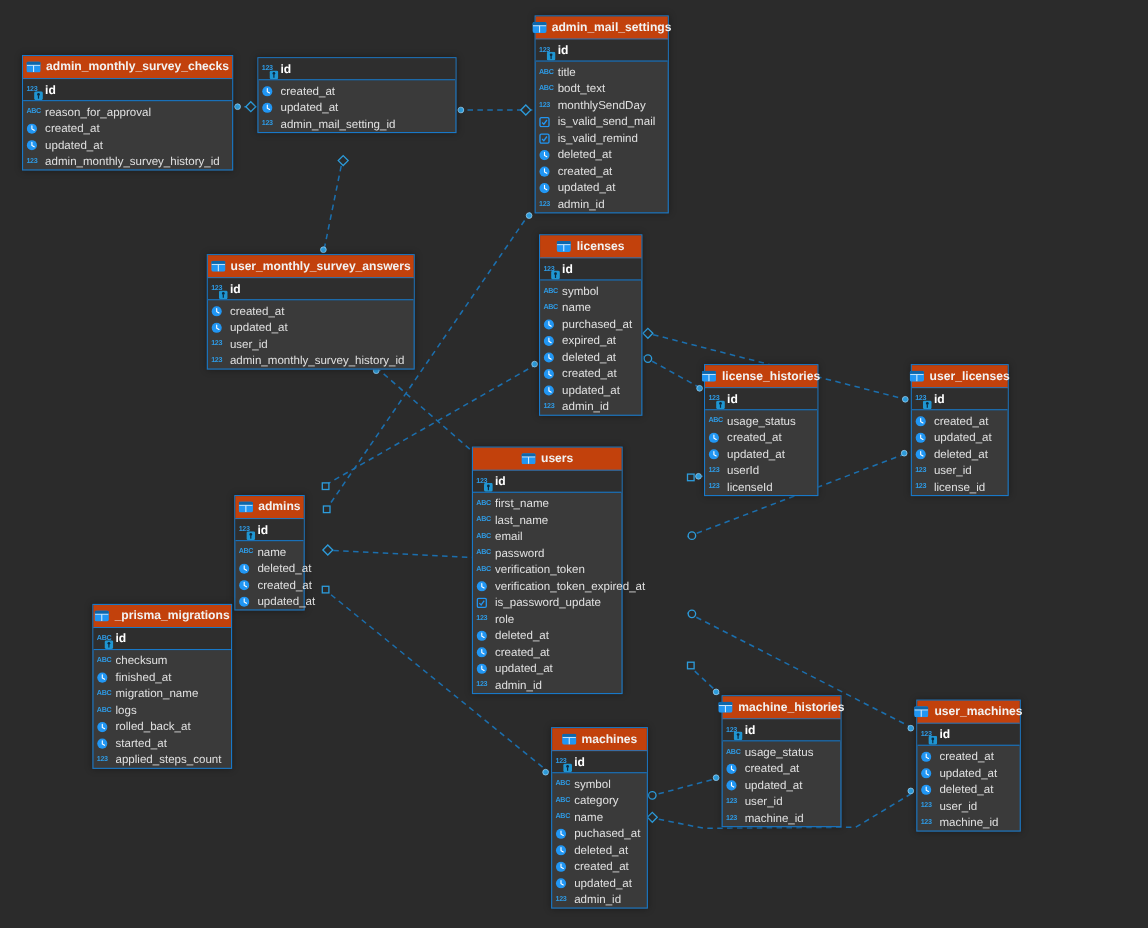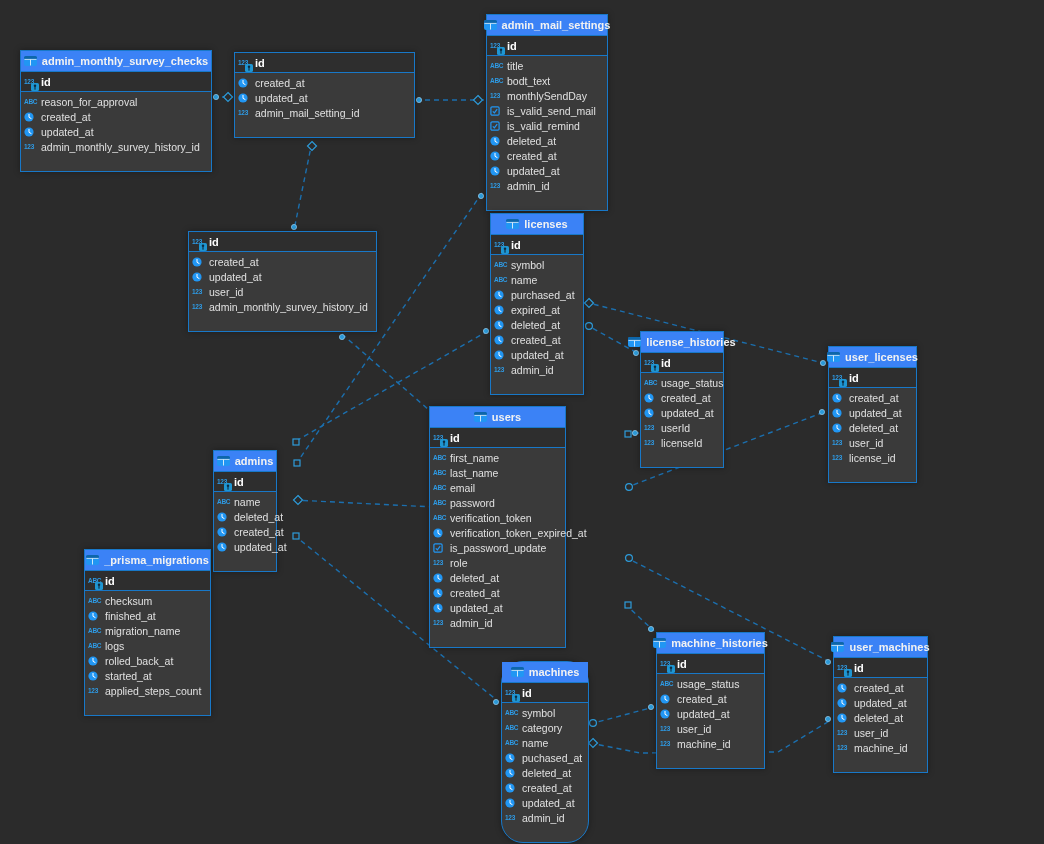--- a/index.html
+++ b/index.html
@@ -2,26 +2,26 @@
 <html><head>
 <meta charset="utf-8">
 <style>
   html,body{margin:0;padding:0;background:#2b2b2b;}
   #canvas{position:relative;width:1044px;height:844px;background:#2b2b2b;overflow:hidden;
           font-family:"Liberation Sans","DejaVu Sans",sans-serif;}
   #connections{position:absolute;left:0;top:0;z-index:1;}
   #tables-layer{position:absolute;left:0;top:0;z-index:2;}
   .table{position:absolute;background:#3a3a3a;border:1px solid #1878c8;box-sizing:border-box;
          box-shadow:0 0 6px rgba(0,0,0,.35);}
-  .thead{height:20px;background:#3b82f6;border-bottom:1px solid #1878c8;display:flex;
+  .thead{height:20px;background:#c2410c;border-bottom:1px solid #1878c8;display:flex;
          align-items:center;justify-content:center;gap:5px;color:#f2f2f2;font-size:11px;
          font-weight:600;white-space:nowrap;}
   .pkrow{height:19px;background:#2e2e2e;border-bottom:1px solid #1878c8;display:flex;
          align-items:center;padding-left:3px;color:#ffffff;font-size:11px;font-weight:700;}
-  .tbody{padding:2px 0 17px 0;}
+  .tbody{padding:2px 0 0 0;}
   .frow{height:15px;display:flex;align-items:center;padding-left:3px;color:#e0e0e0;
         font-size:10.5px;white-space:nowrap;}
   .ficon{width:17px;display:inline-flex;align-items:center;justify-content:flex-start;
          flex:0 0 17px;position:relative;}
   .ticon-txt{color:#2e9ae4;font-size:6.5px;font-weight:700;letter-spacing:-0.3px;}
   .keybadge{position:absolute;left:7px;top:5px;line-height:0;}
 </style>
 </head>
 <body>
 
@@ -257,20 +257,29 @@
           </div>
           <div class="frow">
             <span class="ficon">
               <span class="ticon-txt">123</span>
             </span>
             <span>admin_id</span>
           </div>
         </div>
       </div>
       <div class="table" style="left: 188px; top: 231px; width: 189px;">
+        <div class="thead">
+          <span style="line-height: 0;"><svg width="13" height="10" viewBox="0 0 13 10">
+              <rect width="13" height="10" rx="2" fill="#2196f3"></rect>
+              <rect x="0" y="0" width="13" height="3.4" rx="1.6" fill="#0d66ab"></rect>
+              <line x1="0.5" y1="3.4" x2="12.5" y2="3.4" stroke="#cfe8fa" stroke-width="0.9"></line>
+              <line x1="6.5" y1="3.4" x2="6.5" y2="9.5" stroke="#cfe8fa" stroke-width="1"></line>
+            </svg></span>
+          <span>user_monthly_survey_answers</span>
+        </div>
         <div class="pkrow">
           <span class="ficon">
             <span class="ticon-txt">123</span>
             <span class="keybadge"><svg width="8" height="8" viewBox="0 0 8 8">
                 <rect width="8" height="8" rx="1.6" fill="#1f96d2"></rect>
                 <circle cx="4" cy="2.8" r="1.25" fill="#0b2a40"></circle>
                 <rect x="3.45" y="3.7" width="1.1" height="3" fill="#0b2a40"></rect>
               </svg></span>
           </span>
           <span>id</span>
@@ -388,21 +397,21 @@
             <span>updated_at</span>
           </div>
           <div class="frow">
             <span class="ficon">
               <span class="ticon-txt">123</span>
             </span>
             <span>admin_id</span>
           </div>
         </div>
       </div>
-      <div class="table" style="left: 640px; top: 331px; width: 84px;">
+      <div class="table" style="left: 640px; top: 331px; width: 104px;">
         <div class="thead">
           <span style="line-height: 0;"><svg width="13" height="10" viewBox="0 0 13 10">
               <rect width="13" height="10" rx="2" fill="#2196f3"></rect>
               <rect x="0" y="0" width="13" height="3.4" rx="1.6" fill="#0d66ab"></rect>
               <line x1="0.5" y1="3.4" x2="12.5" y2="3.4" stroke="#cfe8fa" stroke-width="0.9"></line>
               <line x1="6.5" y1="3.4" x2="6.5" y2="9.5" stroke="#cfe8fa" stroke-width="1"></line>
             </svg></span>
           <span>license_histories</span>
         </div>
         <div class="pkrow">
@@ -448,21 +457,21 @@
             <span>userId</span>
           </div>
           <div class="frow">
             <span class="ficon">
               <span class="ticon-txt">123</span>
             </span>
             <span>licenseId</span>
           </div>
         </div>
       </div>
-      <div class="table" style="left: 828px; top: 346px; width: 89px;">
+      <div class="table" style="left: 828px; top: 331px; width: 89px;">
         <div class="thead">
           <span style="line-height: 0;"><svg width="13" height="10" viewBox="0 0 13 10">
               <rect width="13" height="10" rx="2" fill="#2196f3"></rect>
               <rect x="0" y="0" width="13" height="3.4" rx="1.6" fill="#0d66ab"></rect>
               <line x1="0.5" y1="3.4" x2="12.5" y2="3.4" stroke="#cfe8fa" stroke-width="0.9"></line>
               <line x1="6.5" y1="3.4" x2="6.5" y2="9.5" stroke="#cfe8fa" stroke-width="1"></line>
             </svg></span>
           <span>user_licenses</span>
         </div>
         <div class="pkrow">
@@ -754,21 +763,21 @@
             <span>started_at</span>
           </div>
           <div class="frow">
             <span class="ficon">
               <span class="ticon-txt">123</span>
             </span>
             <span>applied_steps_count</span>
           </div>
         </div>
       </div>
-      <div class="table" style="left: 501px; top: 661px; width: 88px; border-radius: 22px;">
+      <div class="table" style="left: 501px; top: 661px; width: 88px;">
         <div class="thead">
           <span style="line-height: 0;"><svg width="13" height="10" viewBox="0 0 13 10">
               <rect width="13" height="10" rx="2" fill="#2196f3"></rect>
               <rect x="0" y="0" width="13" height="3.4" rx="1.6" fill="#0d66ab"></rect>
               <line x1="0.5" y1="3.4" x2="12.5" y2="3.4" stroke="#cfe8fa" stroke-width="0.9"></line>
               <line x1="6.5" y1="3.4" x2="6.5" y2="9.5" stroke="#cfe8fa" stroke-width="1"></line>
             </svg></span>
           <span>machines</span>
         </div>
         <div class="pkrow">

